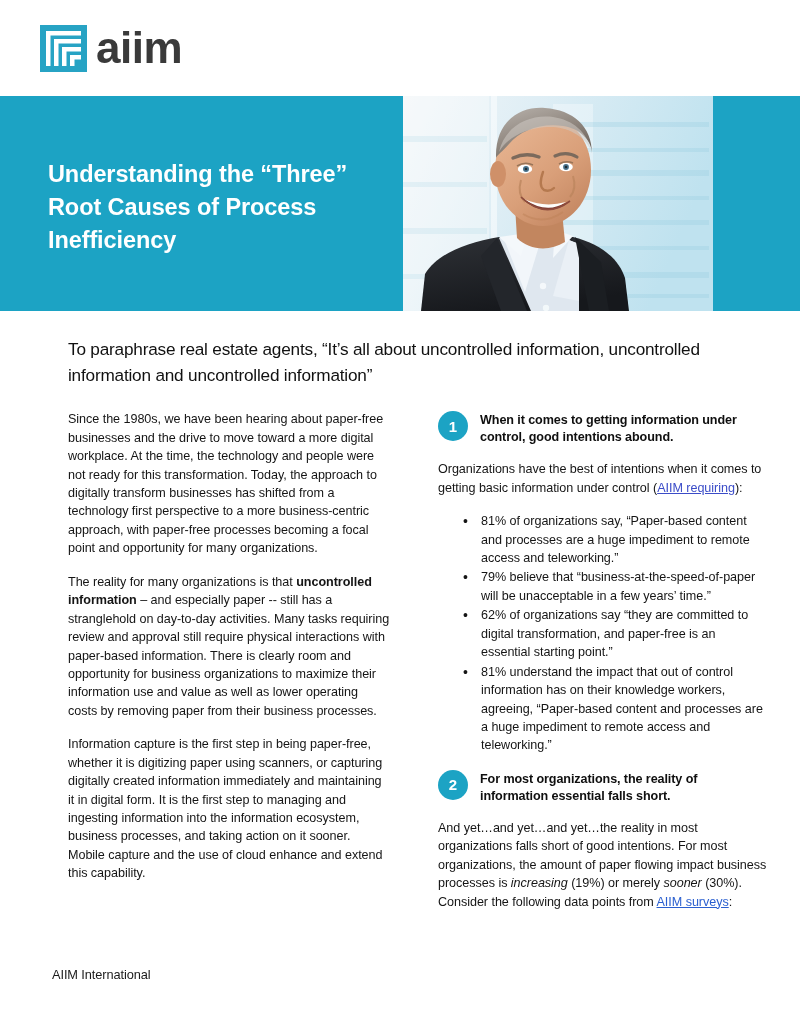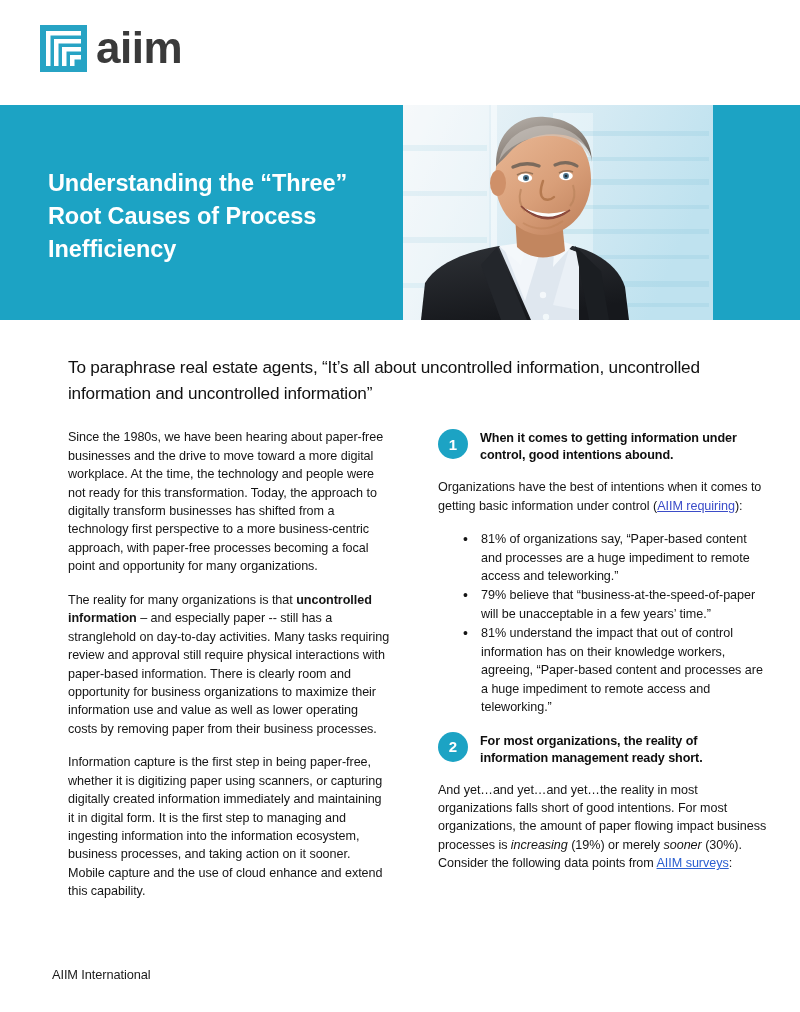--- a/index.html
+++ b/index.html
@@ -43,21 +43,20 @@
     line-height: 1;
     font-family: "Liberation Sans", sans-serif;
   }
 
   
   .hero {
     position: relative;
     height: 215px;
     background: #1CA3C4;
     overflow: hidden;
-    margin-top: 9px;
   }
   .hero-title {
     position: absolute;
     left: 48px;
     top: 46px;
     width: 345px;
     color: #ffffff;
     font-size: 23.5px;
     font-weight: bold;
     line-height: 1.42;
@@ -76,21 +75,21 @@
   
   .content {
     padding: 22px 54px 0 68px;
     box-sizing: border-box;
   }
   .lead {
     font-size: 17.2px;
     line-height: 1.52;
     color: #111;
     letter-spacing: -0.2px;
-    margin: 12px 0 22px 0;
+    margin: 3px 0 22px 0;
     max-width: 690px;
   }
 
   .columns {
     display: flex;
     gap: 48px;
   }
   .col-left { width: 322px; flex: none; }
   .col-right { width: 330px; flex: none; }
 
@@ -311,26 +310,27 @@
       <div class="numhead">
         <div class="num-badge">1</div>
         <div class="numhead-text">When it comes to getting information under control, good intentions abound.</div>
       </div>
 
       <p class="para"><span>Organizations have the best of intentions when it comes to getting basic information under control (</span><a class="doclink" href="#">AIIM requiring</a><span>):</span></p>
 
       <ul class="bullets">
         <li>81% of organizations say, “Paper-based content and processes are a huge impediment to remote access and teleworking.”</li>
         <li>79% believe that “business-at-the-speed-of-paper will be unacceptable in a few years’ time.”</li>
+        <li>62% of organizations say “they are committed to digital transformation, and paper-free is an essential starting point.”</li>
         <li>81% understand the impact that out of control information has on their knowledge workers, agreeing, “Paper-based content and processes are a huge impediment to remote access and teleworking.”</li>
       </ul>
 
       <div class="numhead second">
         <div class="num-badge">2</div>
-        <div class="numhead-text">For most organizations, the reality of information management ready short.</div>
+        <div class="numhead-text">For most organizations, the reality of information essential falls short.</div>
       </div>
 
       <p class="para"><span>And yet…and yet…and yet…the reality in most organizations falls short of good intentions. For most organizations, the amount of paper flowing impact business processes is </span><i>increasing</i><span> (19%) or merely </span><i>sooner</i><span> (30%). Consider the following data points from </span><a class="doclink alt" href="#">AIIM surveys</a><span>:</span></p>
 
     </div>
   </div>
 </main>
 
 <footer class="footer">AIIM International</footer>
 

